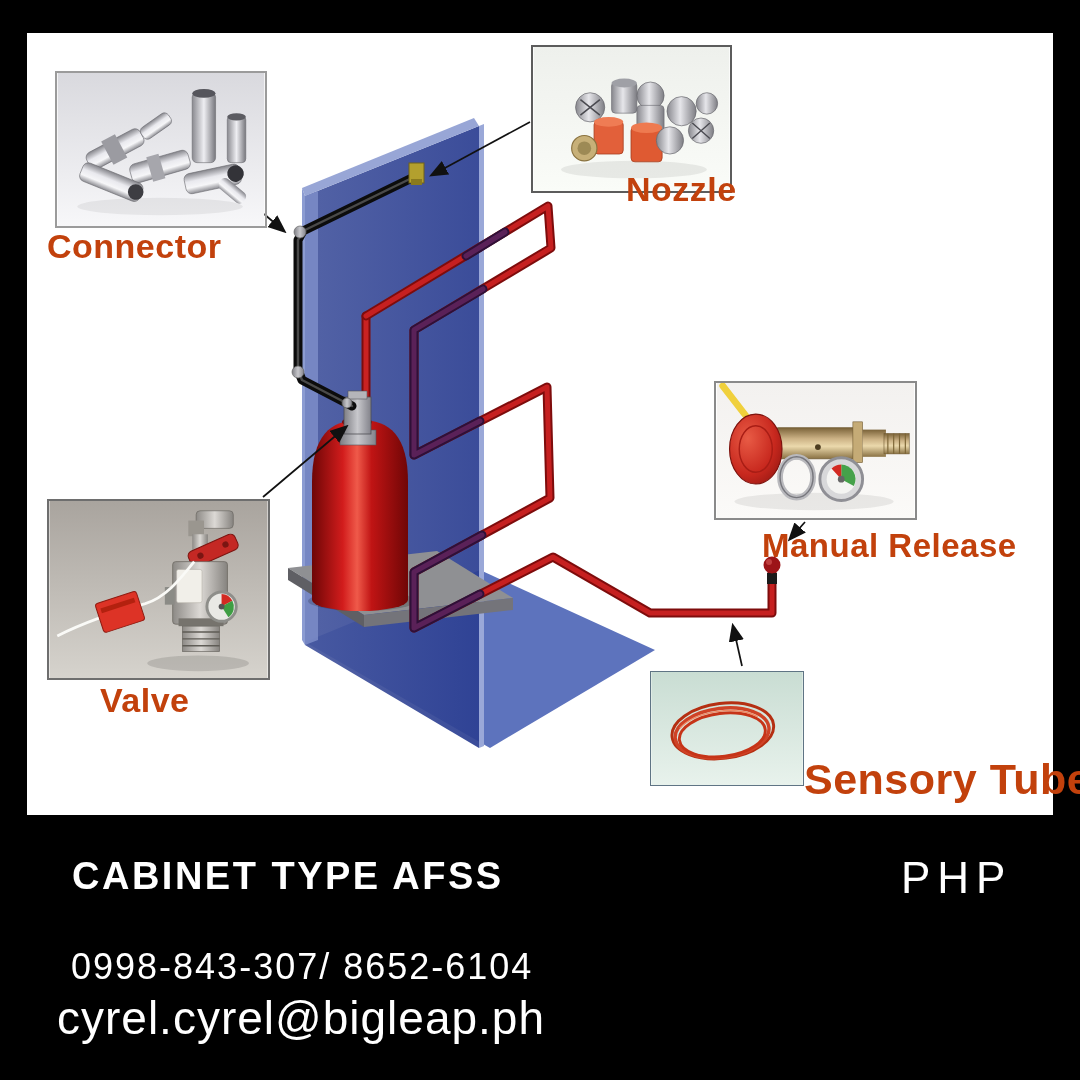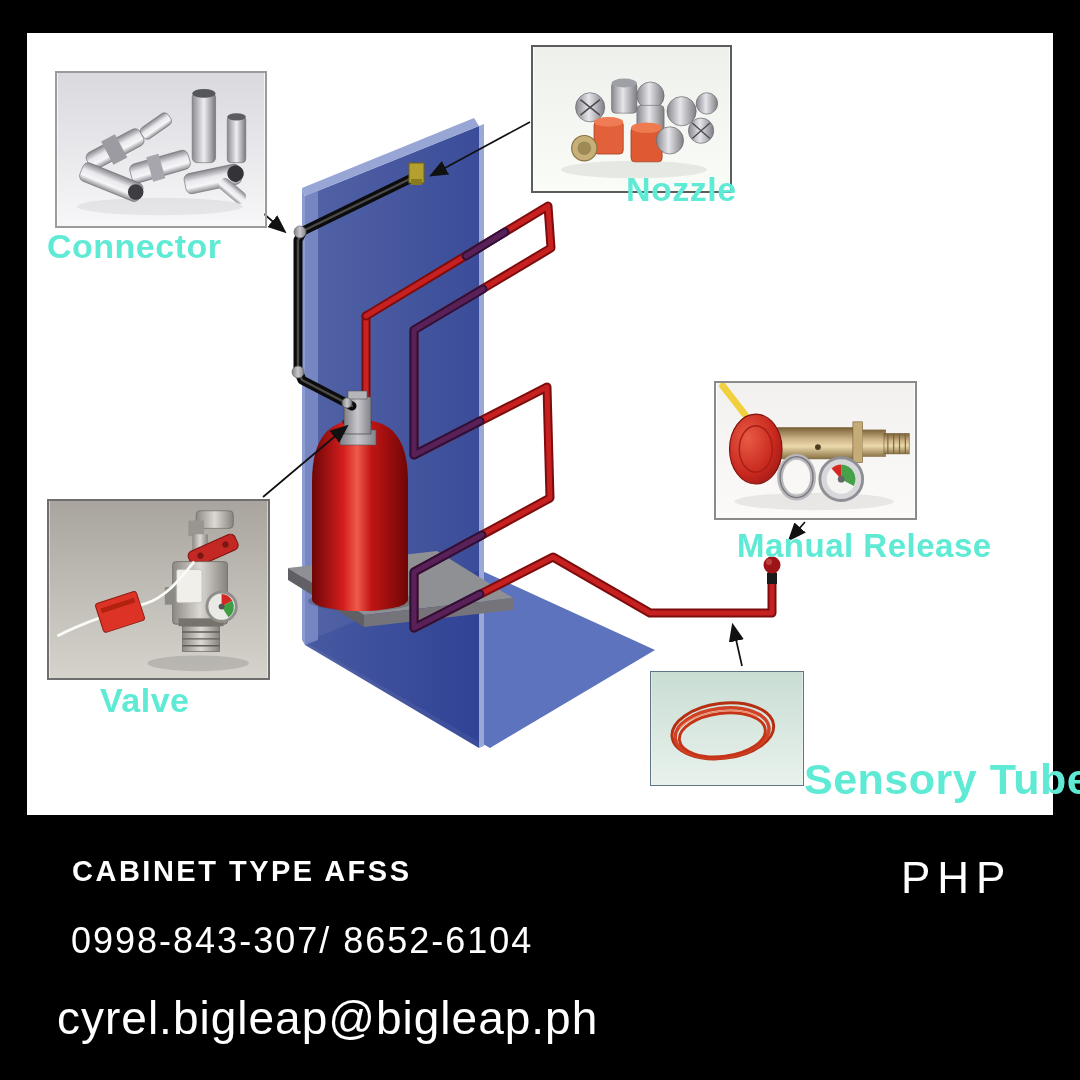--- a/index.html
+++ b/index.html
@@ -7,32 +7,32 @@
          font-family:"Liberation Sans",sans-serif;}
   .canvas{position:absolute;left:27px;top:33px;width:1026px;height:782px;background:#ffffff;}
   #diagram{position:absolute;left:0;top:0;width:1080px;height:1080px;z-index:1;}
   .photo{position:absolute;box-sizing:border-box;z-index:2;overflow:hidden;}
   .photo svg{display:block;width:100%;height:100%;}
   .ph-connector{left:55px;top:71px;width:212px;height:157px;border:2px solid #9b9b9b;}
   .ph-nozzle{left:531px;top:45px;width:201px;height:148px;border:2px solid #5c5c5c;}
   .ph-valve{left:47px;top:499px;width:223px;height:181px;border:2px solid #6e6e6e;}
   .ph-manual{left:714px;top:381px;width:203px;height:139px;border:2px solid #8a8a8a;}
   .ph-sensory{left:650px;top:671px;width:154px;height:115px;border:1px solid #5f7484;}
-  .dlabel{position:absolute;z-index:3;font-weight:bold;color:#5eead4;font-size:34px;
+  .dlabel{position:absolute;z-index:3;font-weight:bold;color:#c2410c;font-size:34px;
           letter-spacing:0.5px;white-space:nowrap;}
   .lb-connector{left:47px;top:227px;}
   .lb-nozzle{left:626px;top:170px;}
   .lb-valve{left:92px;top:681px;margin-left:8px;}
-  .lb-manual{left:737px;top:527px;font-size:33px;}
+  .lb-manual{left:762px;top:527px;font-size:33px;}
   .lb-sensory{left:804px;top:755px;font-size:43px;}
   .ftext{position:absolute;color:#ffffff;z-index:3;white-space:nowrap;}
-  .f-title{left:72px;top:855px;font-size:29px;font-weight:bold;letter-spacing:2.5px;}
+  .f-title{left:72px;top:855px;font-size:38px;font-weight:bold;letter-spacing:2.5px;}
   .f-php{left:901px;top:853px;font-size:44px;font-weight:normal;letter-spacing:7px;}
   .f-inquire{left:72px;top:904px;font-size:30px;letter-spacing:5px;}
-  .f-phone{left:71px;top:920px;font-size:36px;letter-spacing:2px;}
+  .f-phone{left:71px;top:946px;font-size:36px;letter-spacing:2px;}
   .f-email{left:57px;top:991px;font-size:46px;letter-spacing:1px;}
 </style>
 </head>
 <body>
 
 <div class="stage">
   <div class="canvas"></div>
 
   <svg id="diagram" viewBox="0 0 1080 1080">
     <defs>
@@ -322,14 +322,14 @@
 
   <div class="dlabel lb-connector">Connector</div>
   <div class="dlabel lb-nozzle">Nozzle</div>
   <div class="dlabel lb-valve">Valve</div>
   <div class="dlabel lb-manual">Manual Release</div>
   <div class="dlabel lb-sensory">Sensory Tube</div>
 
   <div class="ftext f-title">CABINET TYPE AFSS</div>
   <div class="ftext f-php">PHP</div>
   <div class="ftext f-phone">0998-843-307/ 8652-6104</div>
-  <div class="ftext f-email">cyrel.bigleap@bigleap.ph</div>
+  <div class="ftext f-email">cyrel.cyrel@bigleap.ph</div>
 </div>
 
 </body></html>

